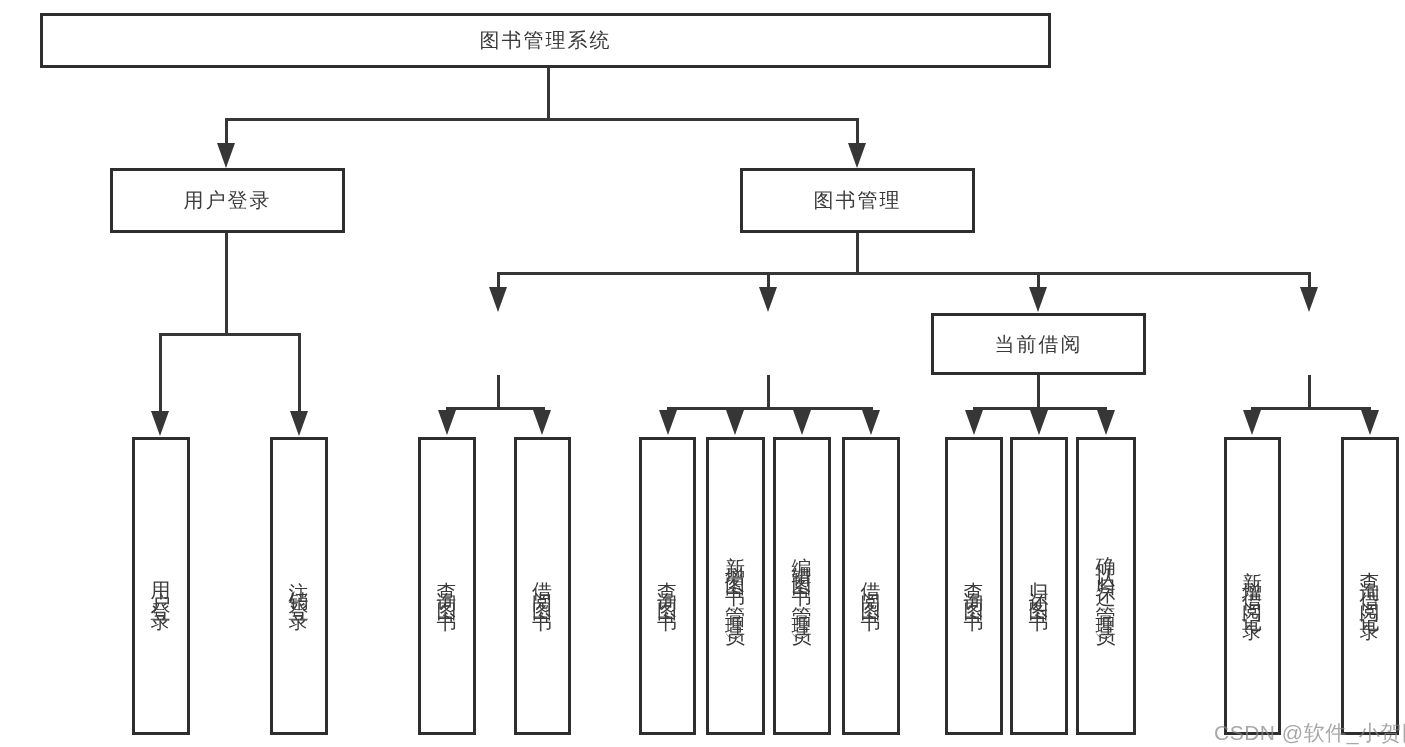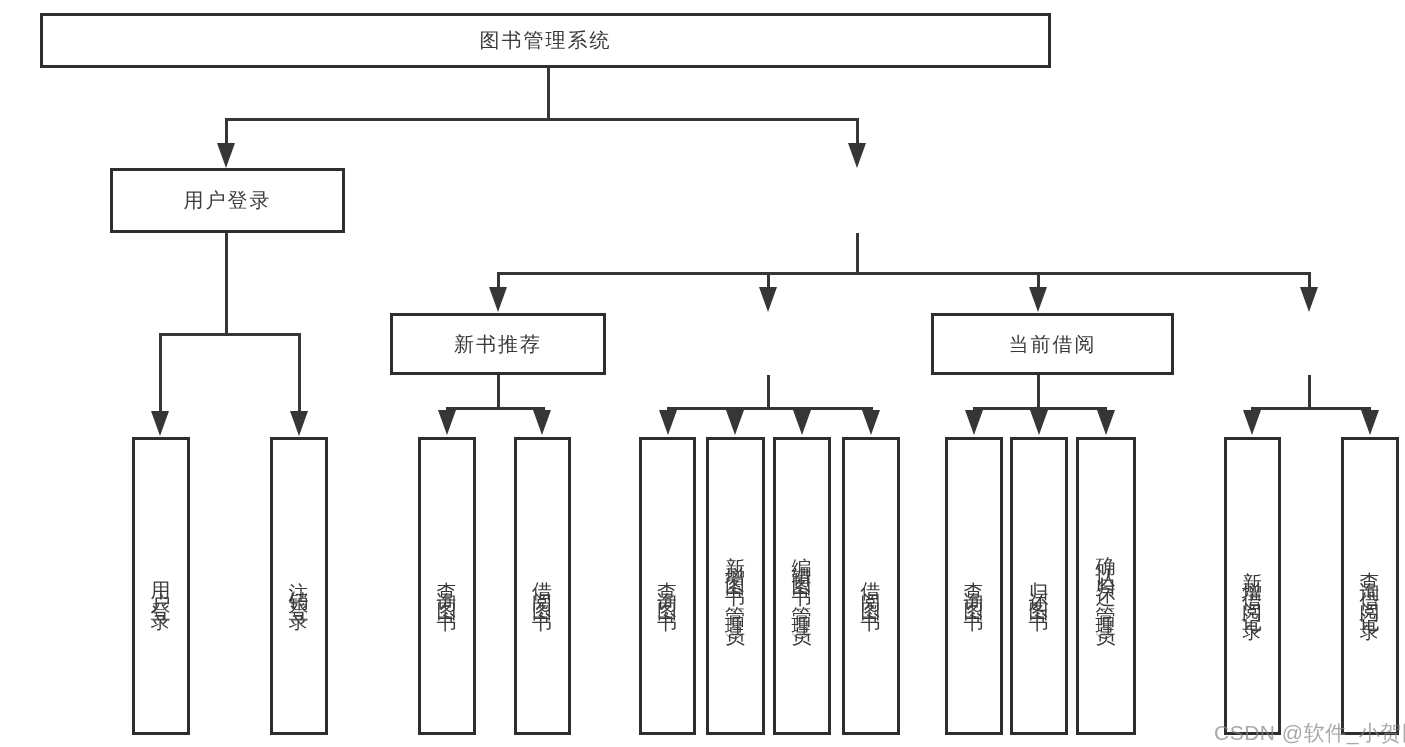--- a/index.html
+++ b/index.html
@@ -45,43 +45,43 @@
   <div class="vline" style="left:519px;top:68px;height:50px;"></div>
   <div class="hline" style="left:197px;top:118px;width:634px;"></div>
   <div class="vline" style="left:197px;top:118px;height:28px;"></div>
   <div class="arrow" style="left:189px;top:143px;"></div>
   <div class="vline" style="left:828px;top:118px;height:28px;"></div>
   <div class="arrow" style="left:820px;top:143px;"></div>
 
   <div class="box" style="left:82px;top:168px;width:235px;height:65px;">
     <span>用户登录</span>
   </div>
+  <div class="box" style="left:712px;top:168px;width:235px;height:65px;">
+    <span>图书管理</span>
+  </div>
 
   <div class="vline" style="left:197px;top:233px;height:100px;"></div>
   <div class="hline" style="left:131px;top:333px;width:142px;"></div>
   <div class="vline" style="left:131px;top:333px;height:80px;"></div>
   <div class="arrow" style="left:123px;top:411px;"></div>
   <div class="vline" style="left:270px;top:333px;height:80px;"></div>
   <div class="arrow" style="left:262px;top:411px;"></div>
 
   <div class="vline" style="left:828px;top:233px;height:39px;"></div>
   <div class="hline" style="left:469px;top:272px;width:813px;"></div>
   <div class="vline" style="left:469px;top:272px;height:18px;"></div>
   <div class="arrow" style="left:461px;top:287px;"></div>
   <div class="vline" style="left:739px;top:272px;height:18px;"></div>
   <div class="arrow" style="left:731px;top:287px;"></div>
   <div class="vline" style="left:1009px;top:272px;height:18px;"></div>
   <div class="arrow" style="left:1001px;top:287px;"></div>
   <div class="vline" style="left:1280px;top:272px;height:18px;"></div>
   <div class="arrow" style="left:1272px;top:287px;"></div>
 
-  <div class="box" style="left:362px;top:313px;width:216px;height:62px;">
-    <span>新书推荐</span>
-  </div>
-  <div class="box" style="left:903px;top:313px;width:243px;height:62px;">
+  <div class="box" style="left:903px;top:313px;width:215px;height:62px;">
     <span>当前借阅</span>
   </div>
 
   <div class="vline" style="left:469px;top:375px;height:32px;"></div>
   <div class="vline" style="left:739px;top:375px;height:32px;"></div>
   <div class="vline" style="left:1009px;top:375px;height:32px;"></div>
   <div class="vline" style="left:1280px;top:375px;height:32px;"></div>
 
   <div class="hline" style="left:418px;top:407px;width:99px;"></div>
   <div class="hline" style="left:639px;top:407px;width:206px;"></div>

